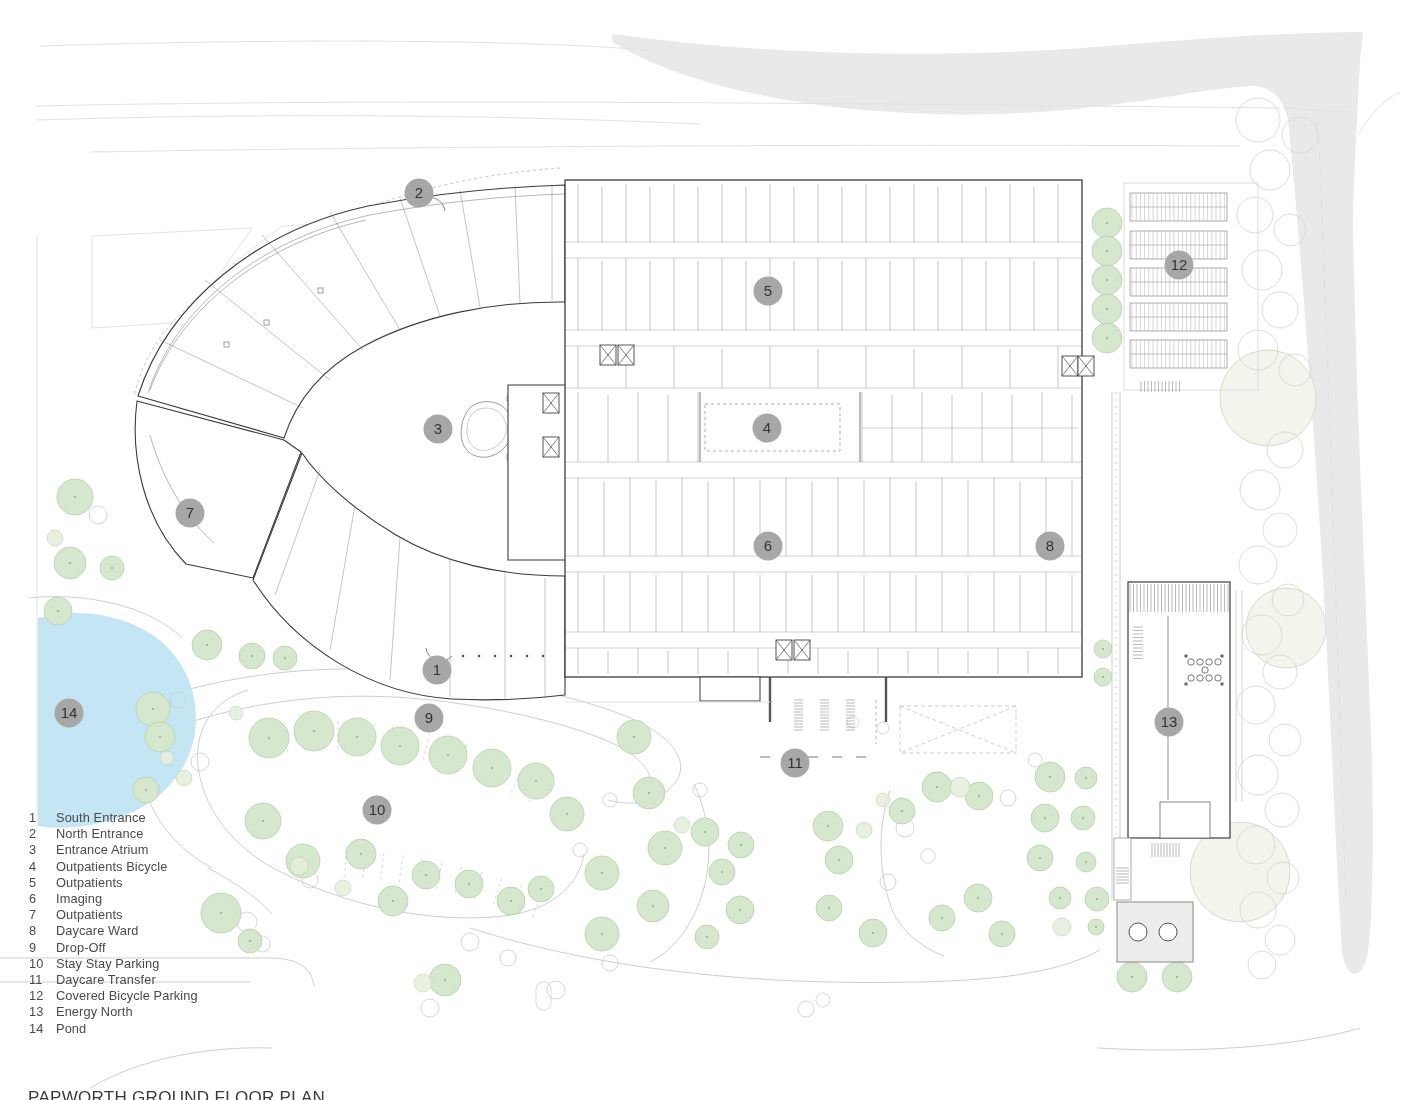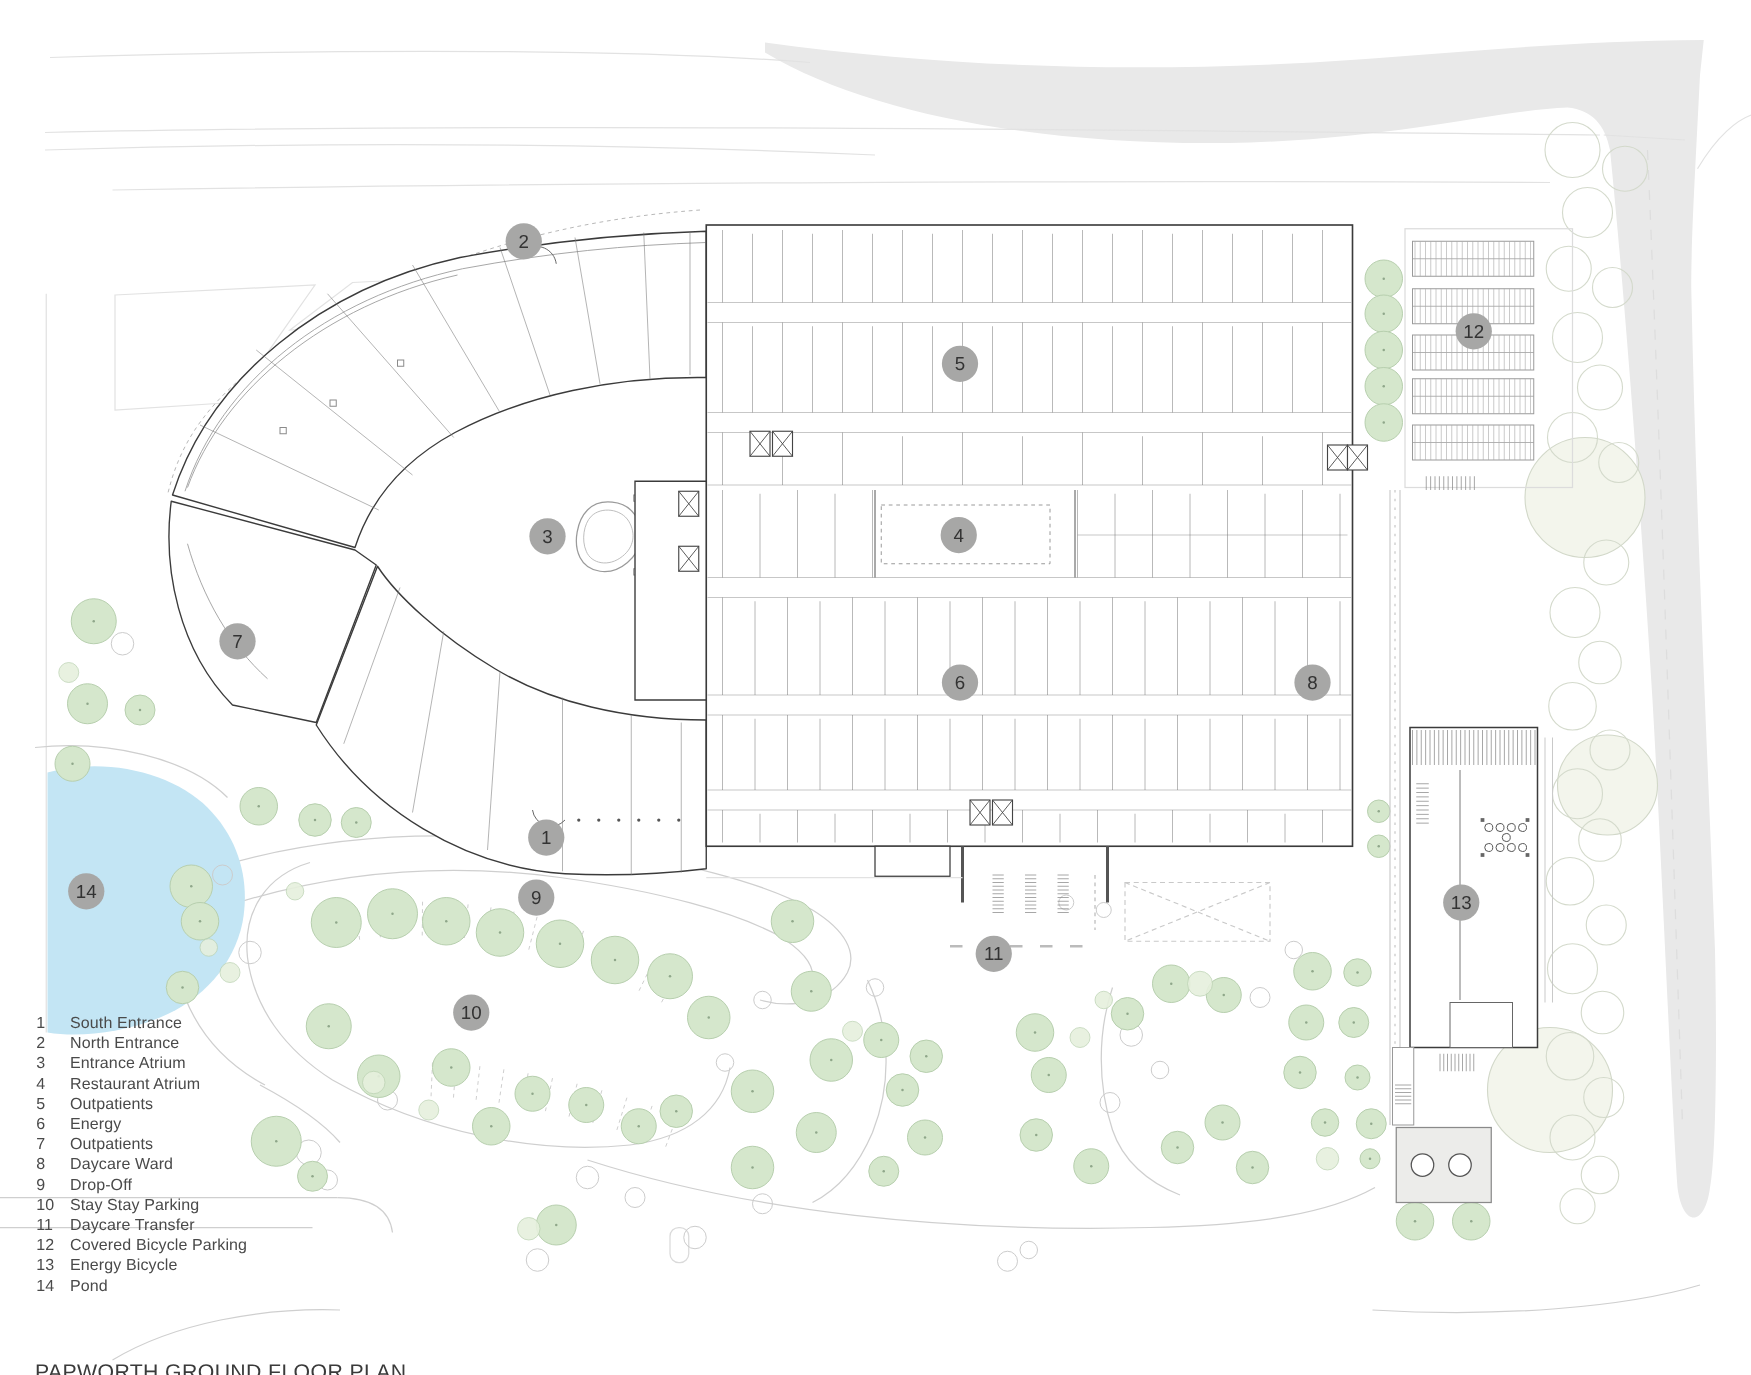--- a/index.html
+++ b/index.html
@@ -666,29 +666,29 @@
       <div class="legend-row">
         <span class="legend-num">2</span>
         <span class="legend-label">North Entrance</span>
       </div>
       <div class="legend-row">
         <span class="legend-num">3</span>
         <span class="legend-label">Entrance Atrium</span>
       </div>
       <div class="legend-row">
         <span class="legend-num">4</span>
-        <span class="legend-label">Restaurant Atrium</span>
+        <span class="legend-label">Outpatients Bicycle</span>
       </div>
       <div class="legend-row">
         <span class="legend-num">5</span>
         <span class="legend-label">Outpatients</span>
       </div>
       <div class="legend-row">
         <span class="legend-num">6</span>
-        <span class="legend-label">Energy</span>
+        <span class="legend-label">Imaging</span>
       </div>
       <div class="legend-row">
         <span class="legend-num">7</span>
         <span class="legend-label">Outpatients</span>
       </div>
       <div class="legend-row">
         <span class="legend-num">8</span>
         <span class="legend-label">Daycare Ward</span>
       </div>
       <div class="legend-row">
@@ -702,21 +702,21 @@
       <div class="legend-row">
         <span class="legend-num">11</span>
         <span class="legend-label">Daycare Transfer</span>
       </div>
       <div class="legend-row">
         <span class="legend-num">12</span>
         <span class="legend-label">Covered Bicycle Parking</span>
       </div>
       <div class="legend-row">
         <span class="legend-num">13</span>
-        <span class="legend-label">Energy Bicycle</span>
+        <span class="legend-label">Energy North</span>
       </div>
       <div class="legend-row">
         <span class="legend-num">14</span>
         <span class="legend-label">Pond</span>
       </div>
     </div>
 <div class="plan-title">PAPWORTH GROUND FLOOR PLAN</div>
 
 </div>
 

